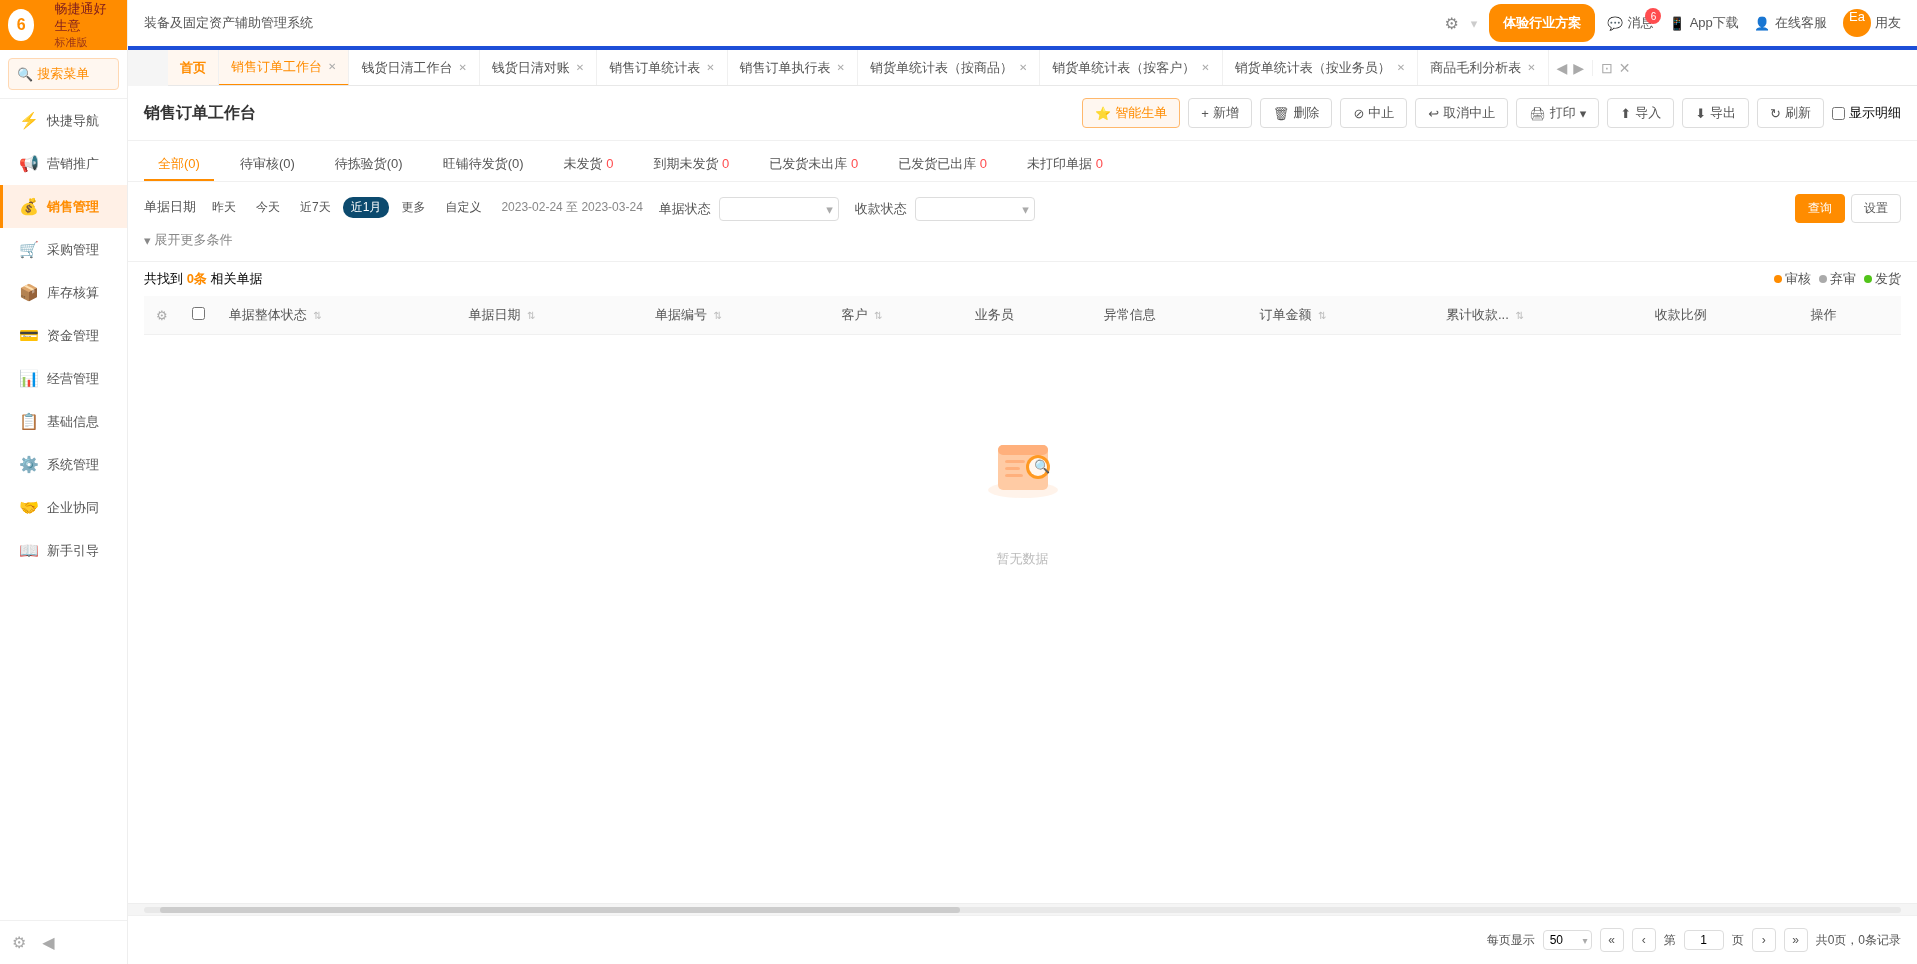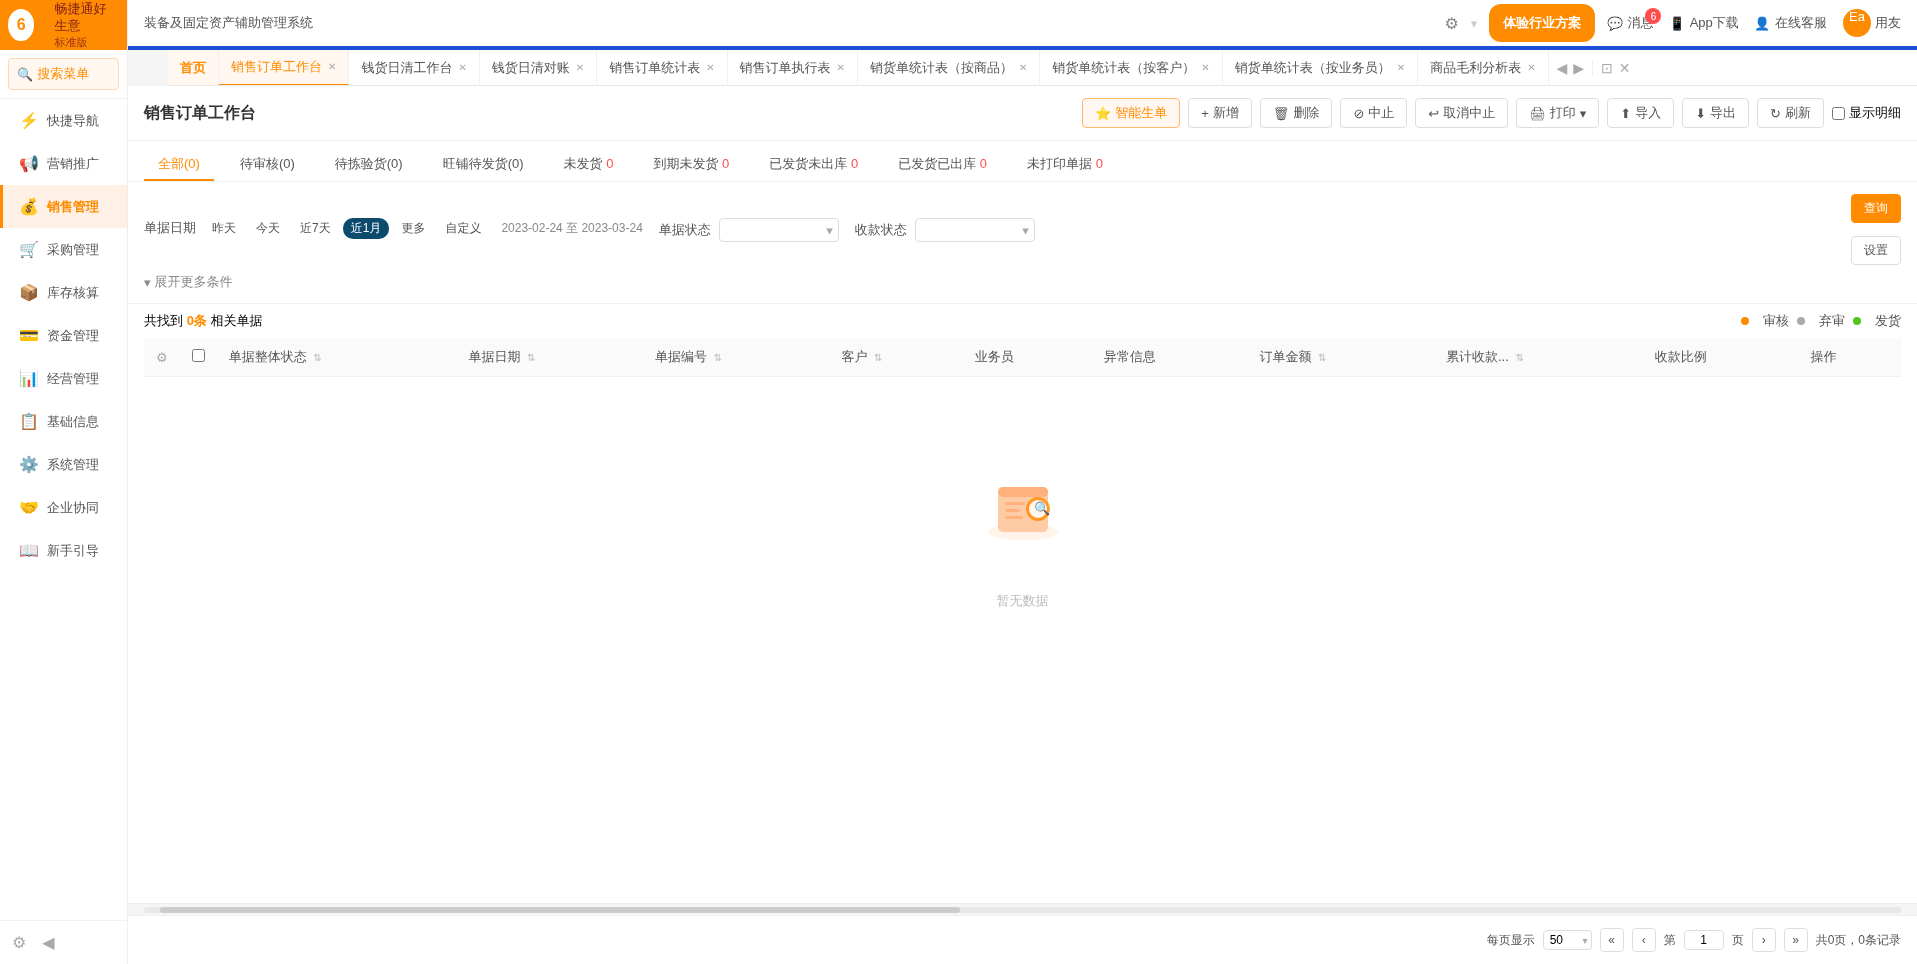--- a/index.html
+++ b/index.html
@@ -67,28 +67,28 @@
     .filter-item { display: flex; align-items: center; gap: 8px; }
     .filter-label { color: #555; font-size: 13px; white-space: nowrap; }
     .filter-date-options { display: flex; gap: 4px; align-items: center; }
     .date-opt { padding: 2px 8px; cursor: pointer; color: #555; font-size: 12px; border-radius: 3px; }
     .date-opt.active { background: #0c4a6e; color: white; border-radius: 10px; }
     .date-range { font-size: 12px; color: #888; margin-left: 4px; }
     .filter-select { padding: 4px 24px 4px 8px; border: 1px solid #ddd; border-radius: 4px; font-size: 12px; color: #555; background: #fff; cursor: pointer; min-width: 120px; appearance: none; }
     .filter-select-wrapper { position: relative; display: inline-block; }
     .filter-select-wrapper::after { content: '▾'; position: absolute; right: 6px; top: 50%; transform: translateY(-50%); color: #aaa; pointer-events: none; }
     .expand-btn { display: flex; align-items: center; gap: 4px; color: #888; cursor: pointer; font-size: 12px; margin-left: auto; }
-    .filter-right { display: flex; flex-direction: column; gap: 13px; align-items: flex-end; }
+    .filter-right { display: flex; flex-direction: row; gap: 6px; align-items: flex-end; }
     .filter-main { display: flex; align-items: flex-start; flex: 1; gap: 16px; }
 
     
     .table-area { flex: 1; overflow: auto; padding: 0 16px 8px; }
     .table-summary { display: flex; align-items: center; justify-content: space-between; padding: 8px 0; }
     .table-actions { display: flex; gap: 8px; }
-    .table-action-btn { display: flex; align-items: center; gap: 14px; font-size: 12px; color: #555; cursor: pointer; }
+    .table-action-btn { display: flex; align-items: center; gap: 3px; font-size: 12px; color: #555; cursor: pointer; }
     .table-action-btn .dot { width: 8px; height: 8px; border-radius: 50%; }
     .dot-orange { background: #ff8c00; }
     .dot-gray { background: #aaa; }
     .dot-green { background: #52c41a; }
 
     table { width: 100%; border-collapse: collapse; font-size: 12px; }
     thead tr { background: #fafafa; }
     th { padding: 10px 12px; text-align: left; color: #555; font-weight: normal; border-bottom: 1px solid #f0f0f0; white-space: nowrap; }
     th .sort-icon { color: #bbb; margin-left: 3px; font-size: 10px; }
     .th-checkbox { width: 30px; }

